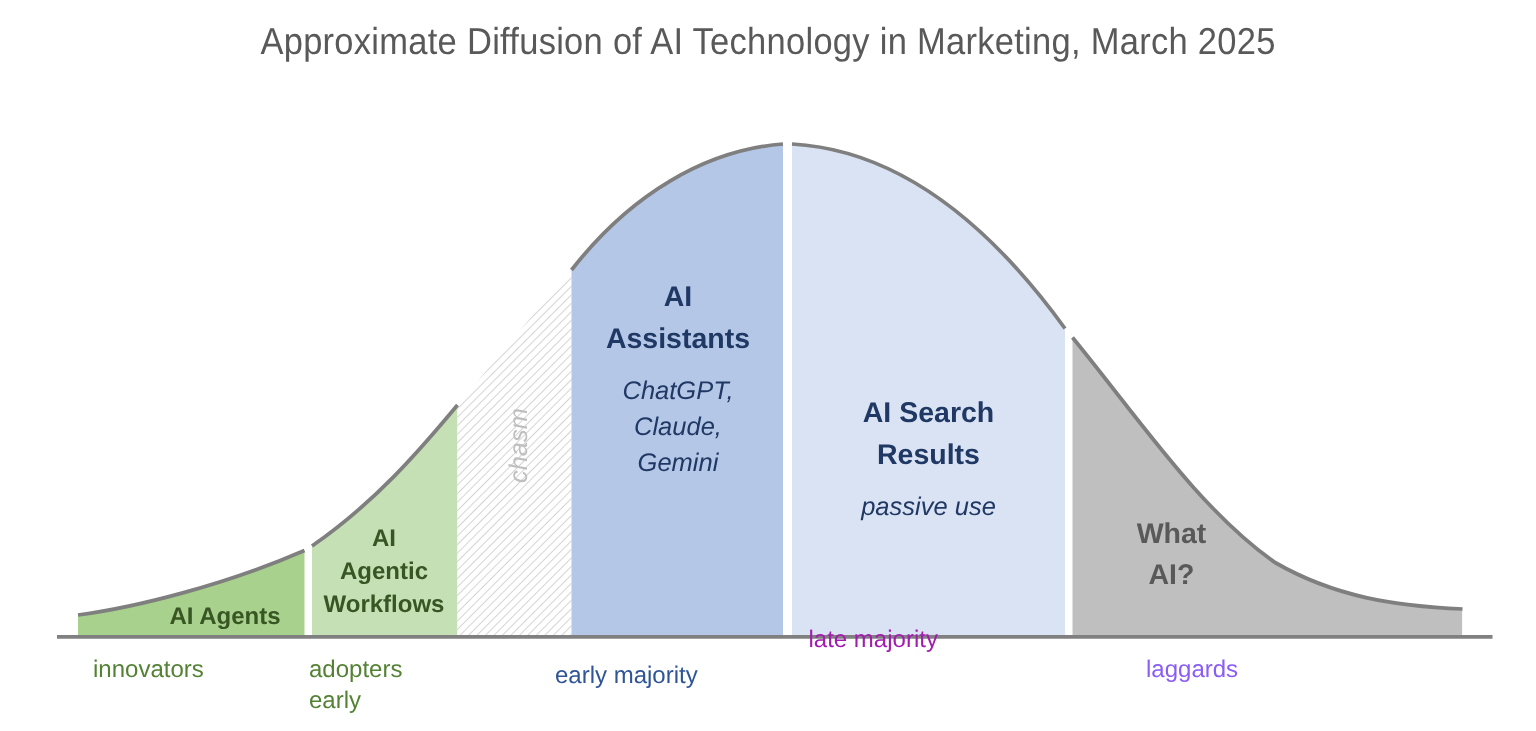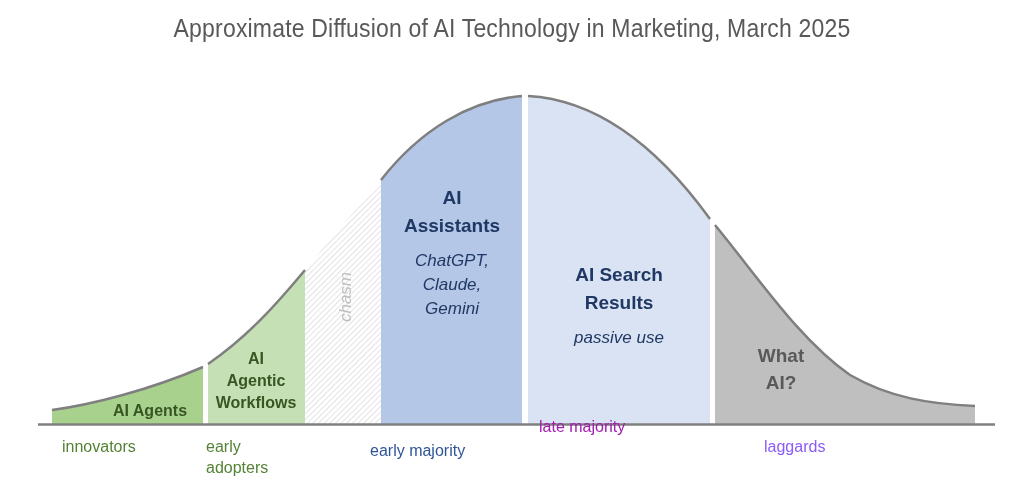--- a/index.html
+++ b/index.html
@@ -61,18 +61,18 @@
   <text class="seg-label" x="619" y="281" text-anchor="middle" font-size="19" fill="#203864">AI Search</text>
   <text class="seg-label" x="619" y="309" text-anchor="middle" font-size="19" fill="#203864">Results</text>
   <text x="619" y="343" text-anchor="middle" font-size="17" font-style="italic" fill="#203864" font-family="Liberation Sans, sans-serif">passive use</text>
 
   <text class="seg-label" x="781" y="362" text-anchor="middle" font-size="19" fill="#595959">What</text>
   <text class="seg-label" x="781" y="389" text-anchor="middle" font-size="19" fill="#595959">AI?</text>
 </svg>
 
 <div class="cat-label" style="left:62px; top:436px; width:130px; color:#548235;">innovators</div>
 <div class="cat-label" style="left:206px; top:436px; width:102px; color:#548235;">
+  <div>adopters</div>
   <div>early</div>
-  <div>adopters</div>
 </div>
 <div class="cat-label" style="left:370px; top:440px; width:160px; color:#2f5597;">early majority</div>
 <div class="cat-label" style="left:539px; top:416px; width:160px; color:#a21caf;">late majority</div>
 <div class="cat-label" style="left:764px; top:436px; width:160px; color:#8b5cf6;">laggards</div>
 
 </body></html>

